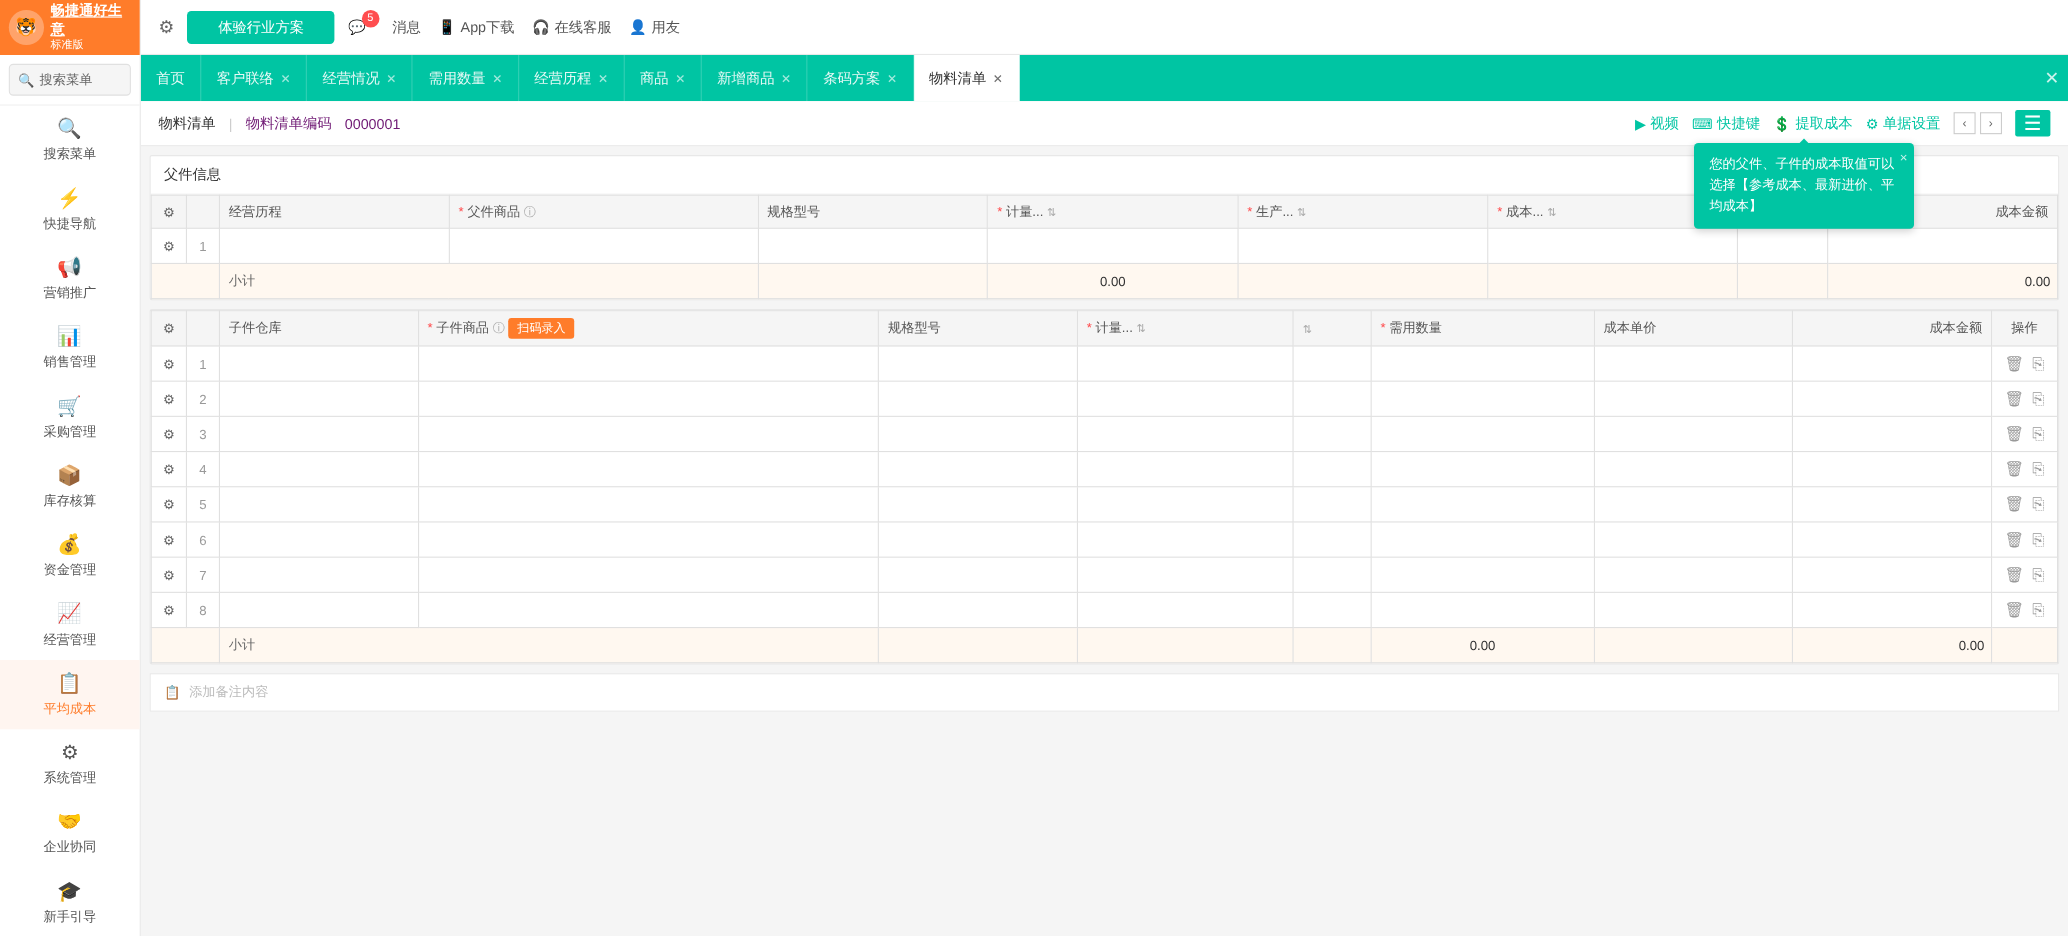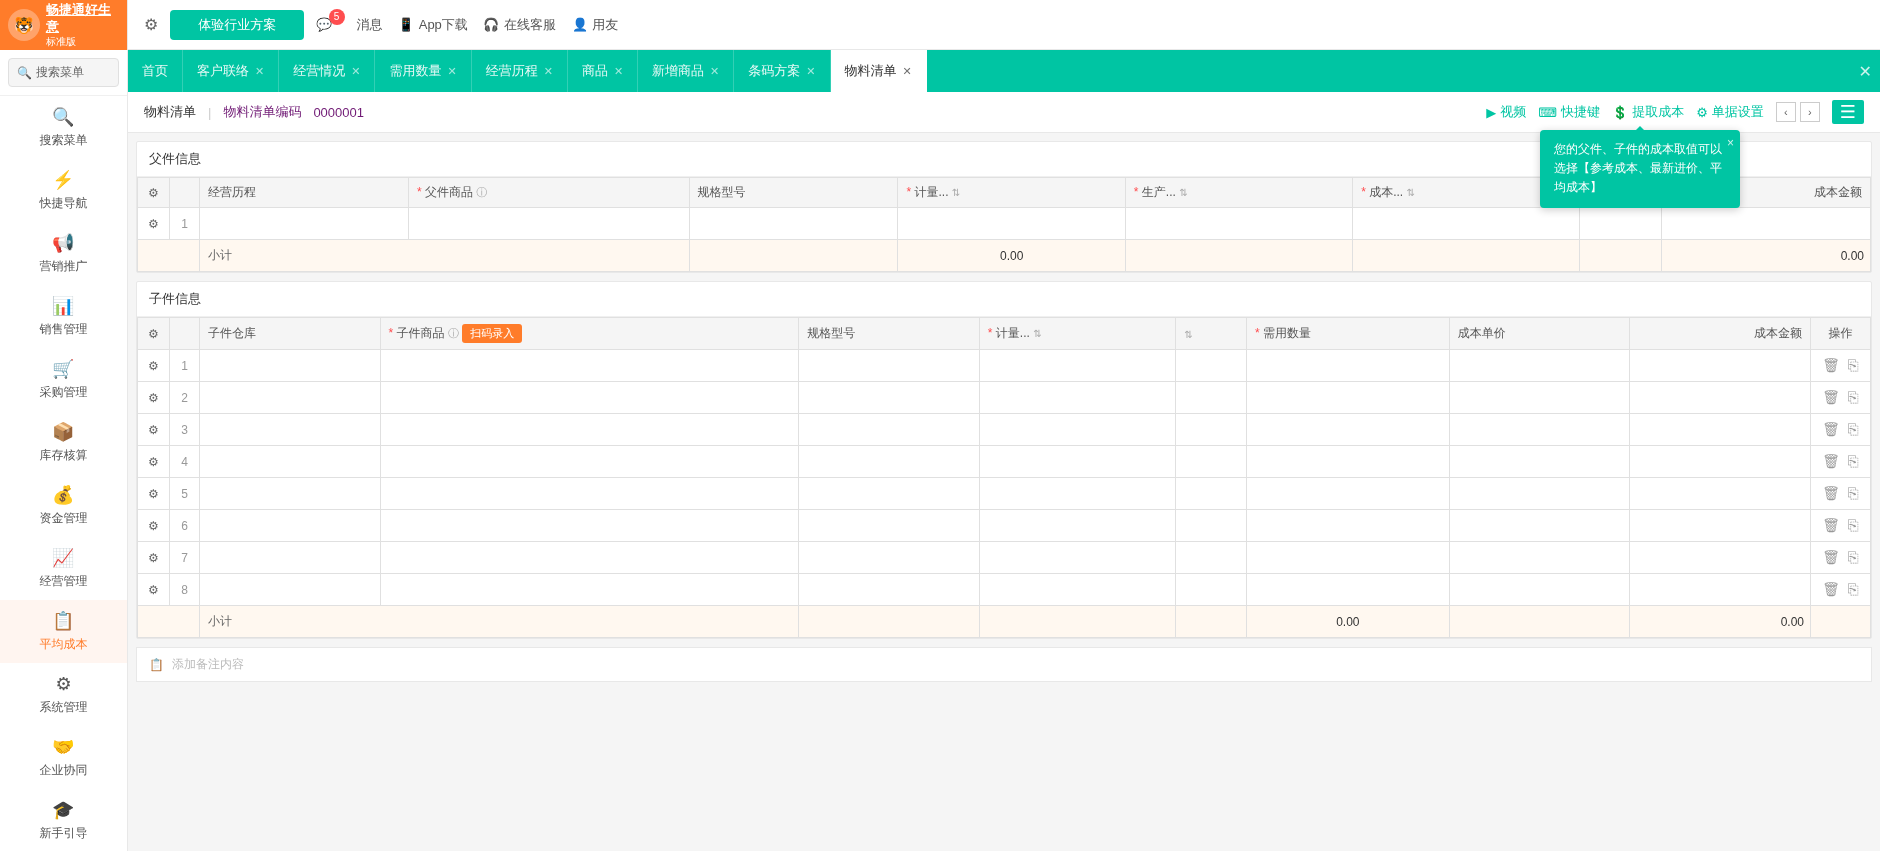--- a/index.html
+++ b/index.html
@@ -549,21 +549,20 @@
             <td></td>
             <td></td>
             <td></td>
             <td style="text-align:right;">0.00</td>
           </tr>
         </tbody>
       </table>
     </div>
 
     <div class="section">
-      <div class="section-title">子件信息</div>
       <table>
         <thead>
           <tr>
             <th class="settings-col">⚙</th>
             <th style="width:30px;"></th>
             <th>子件仓库</th>
             <th>
               <span style="color:#ff4d4f">*</span> 子件商品 <span style="color:#aaa;font-size:11px;">ⓘ</span>
               <button class="scan-btn">扫码录入</button>
             </th>

